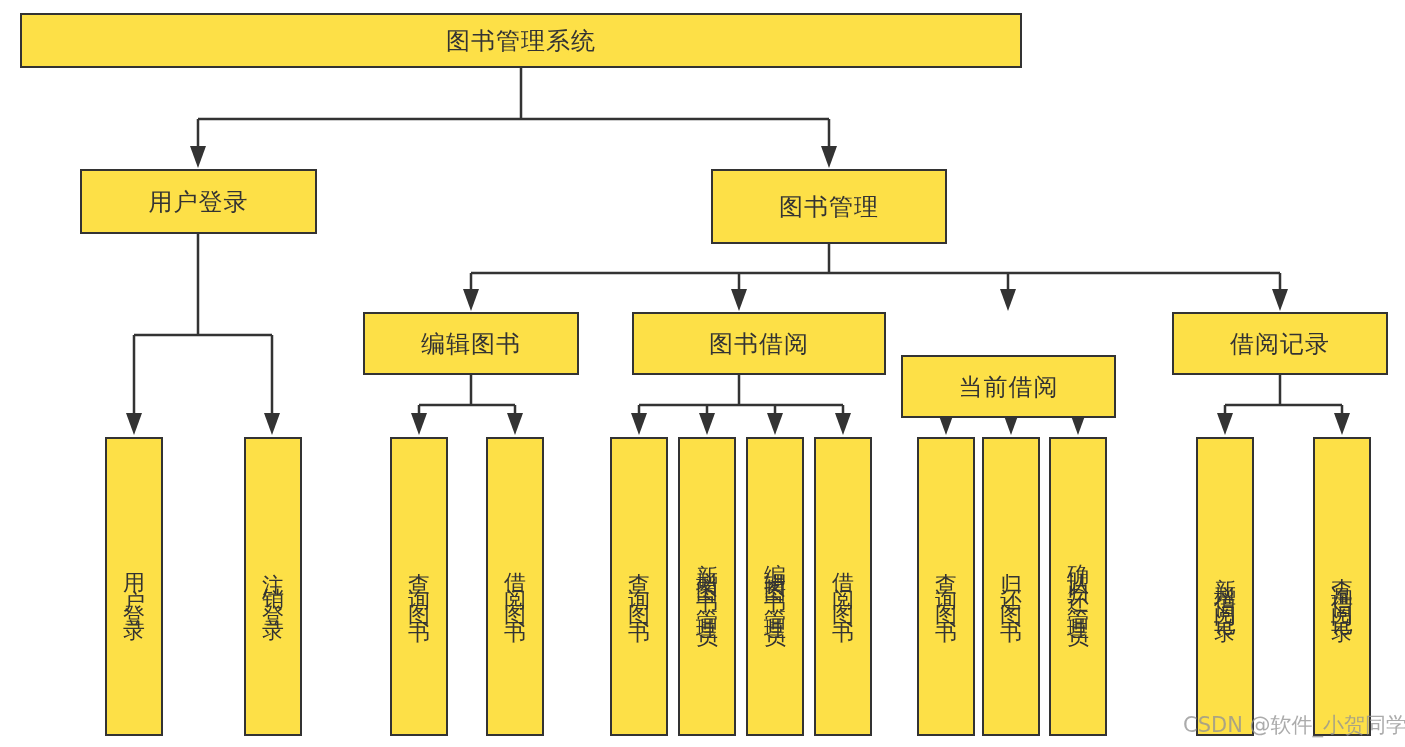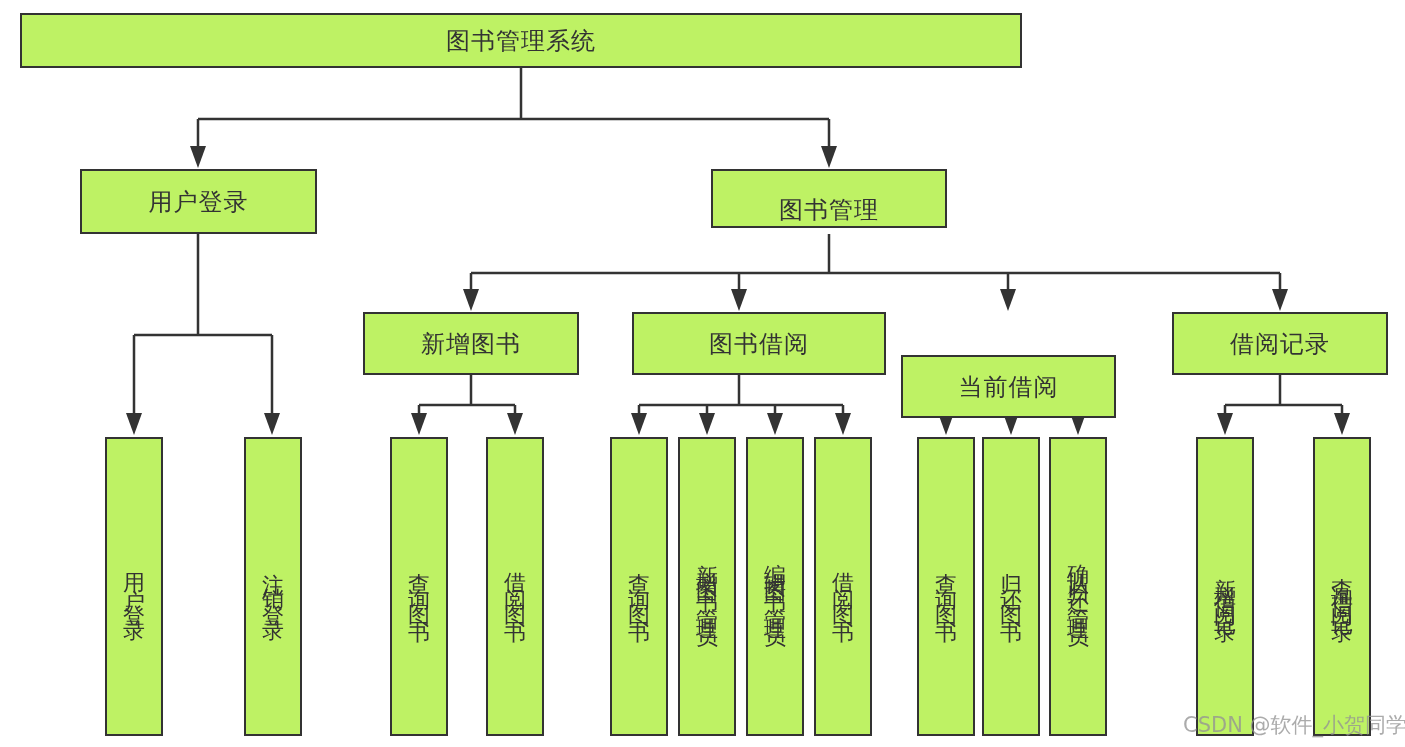--- a/index.html
+++ b/index.html
@@ -8,29 +8,29 @@
     width:1405px; height:747px;
     background:#ffffff;
     font-family:"DejaVu Sans","Liberation Sans",sans-serif;
     color:#333333;
     overflow:hidden;
   }
   svg.connectors { position:absolute; left:0; top:0; z-index:1; }
   .box {
     position:absolute;
     box-sizing:border-box;
-    background:#bef264;
+    background:#fde047;
     border:2px solid #333333;
     display:flex; align-items:center; justify-content:center;
     z-index:2;
   }
   .htext { font-size:24px; letter-spacing:1px; white-space:nowrap; }
   .root  { left:20px;  top:13px;  width:1002px; height:55px; }
   .lvl2-a{ left:80px;  top:169px; width:237px;  height:65px; }
-  .lvl2-b{ left:711px; top:169px; width:236px;  height:59px;align-items:flex-end; }
+  .lvl2-b{ left:711px; top:169px; width:236px;  height:75px; }
   .lvl3  { top:312px; height:63px; }
   .m1 { left:363px;  width:216px; }
   .m2 { left:632px;  width:254px; }
   .m3 { left:901px;  width:215px;margin-top:43px; }
   .m4 { left:1172px; width:216px; }
   .leaf { top:437px; width:58px; height:299px; }
   .vtext {
     writing-mode:vertical-rl;
     text-orientation:mixed;
     font-size:22px;
@@ -91,21 +91,21 @@
   </div>
 
   <div class="box lvl2-a">
     <span class="htext">用户登录</span>
   </div>
   <div class="box lvl2-b">
     <span class="htext">图书管理</span>
   </div>
 
   <div class="box lvl3 m1">
-    <span class="htext">新增图书</span>
+    <span class="htext">编辑图书</span>
   </div>
   <div class="box lvl3 m2">
     <span class="htext">图书借阅</span>
   </div>
   <div class="box lvl3 m3">
     <span class="htext">当前借阅</span>
   </div>
   <div class="box lvl3 m4">
     <span class="htext">借阅记录</span>
   </div>

